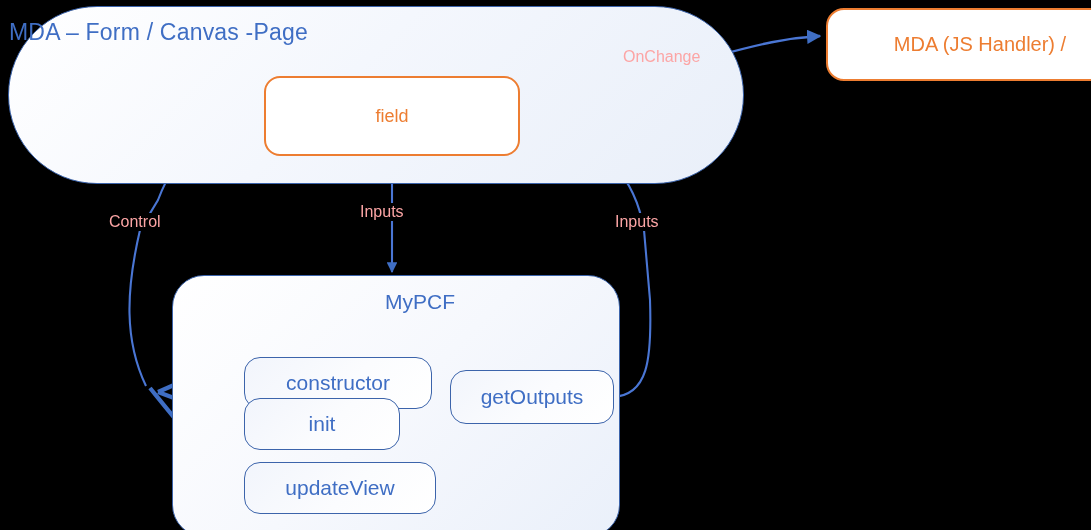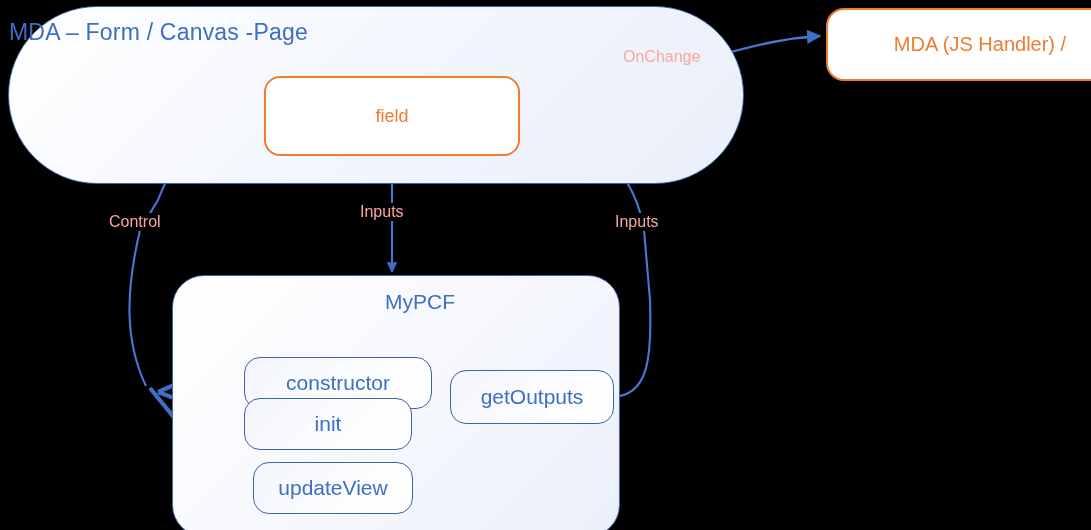--- a/index.html
+++ b/index.html
@@ -123,22 +123,22 @@
     display: flex;
     align-items: center;
     justify-content: center;
   }
   .method-label {
     color: #3f6ec4;
     font-size: 21px;
     white-space: nowrap;
   }
   .m-constructor { left: 244px; top: 334px; width: 188px; height: 52px; margin-top: 23px; }
-  .m-init        { left: 244px; top: 398px; width: 168px; height: 52px; }
-  .m-updateview  { left: 253px; top: 462px; width: 160px; height: 52px; }
+  .m-init        { left: 244px; top: 398px; width: 156px; height: 52px; }
+  .m-updateview  { left: 244px; top: 462px; width: 192px; height: 52px; }
   .m-getoutputs  { left: 450px; top: 370px; width: 164px; height: 54px; }
 
   
   .edge-label {
     position: absolute;
     color: #fca5a5;
     font-size: 16px;
     white-space: nowrap;
     background: #000000;
     padding: 0 3px;

